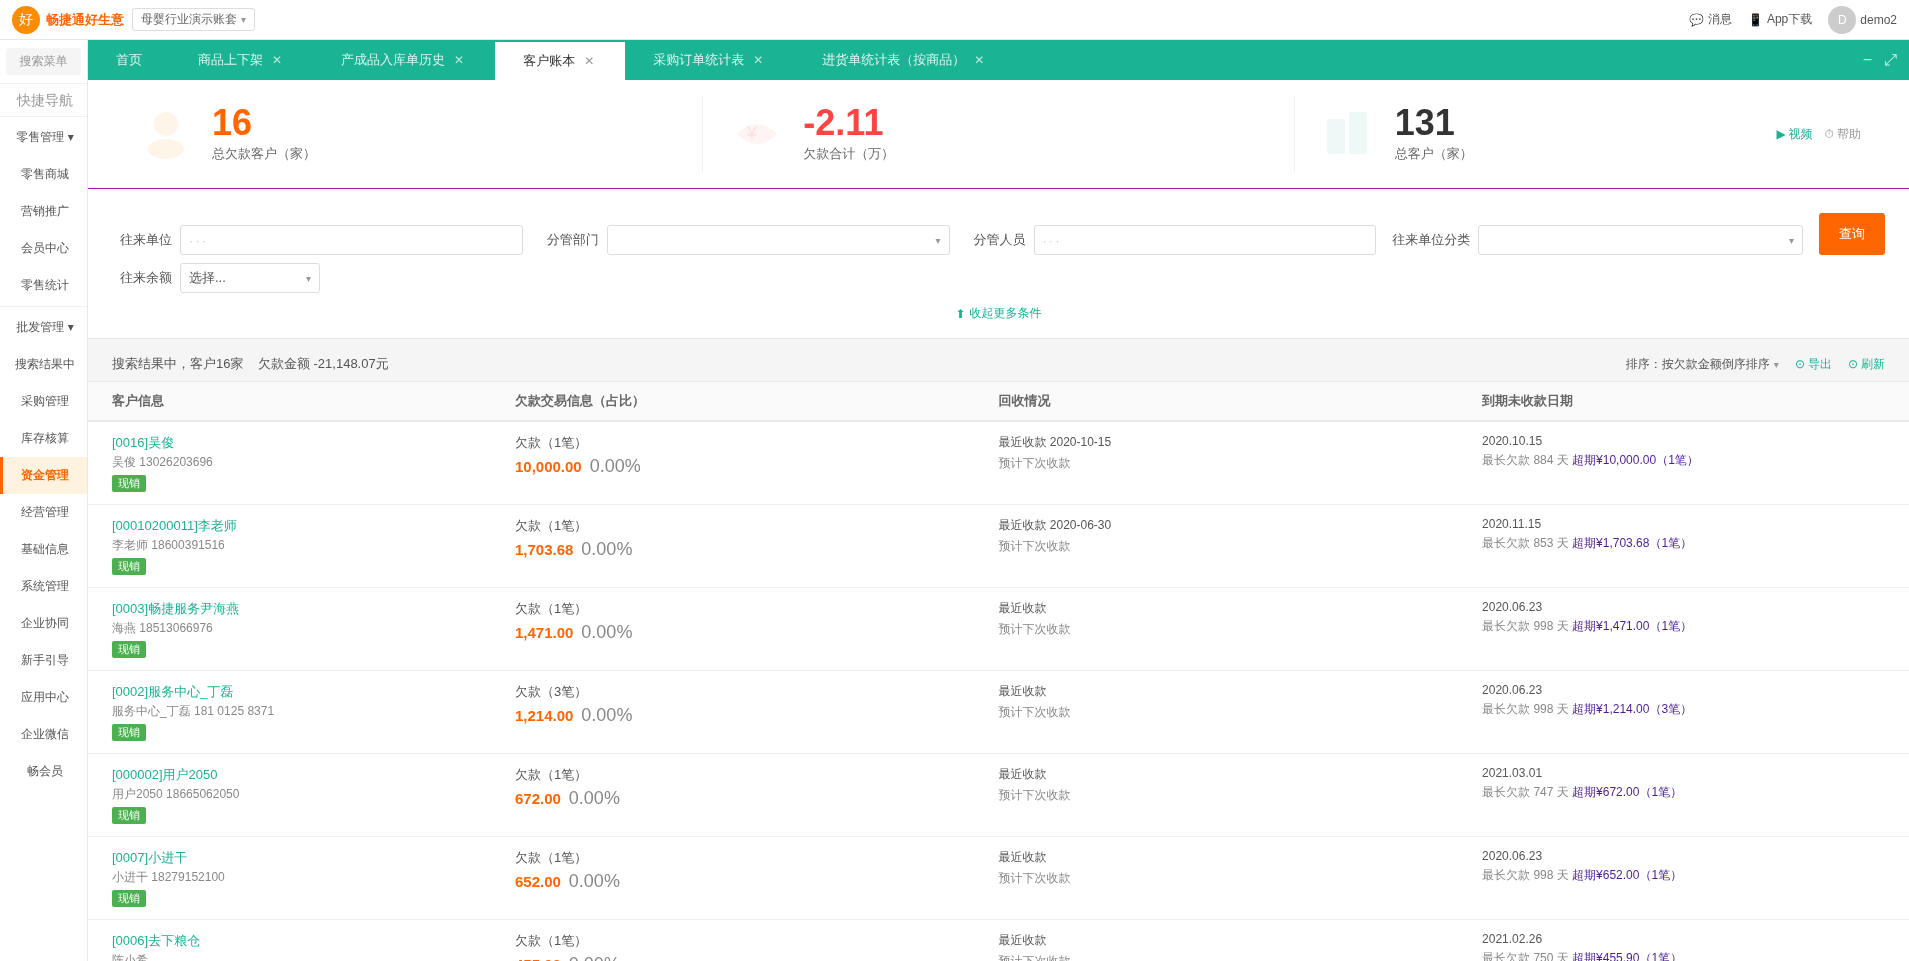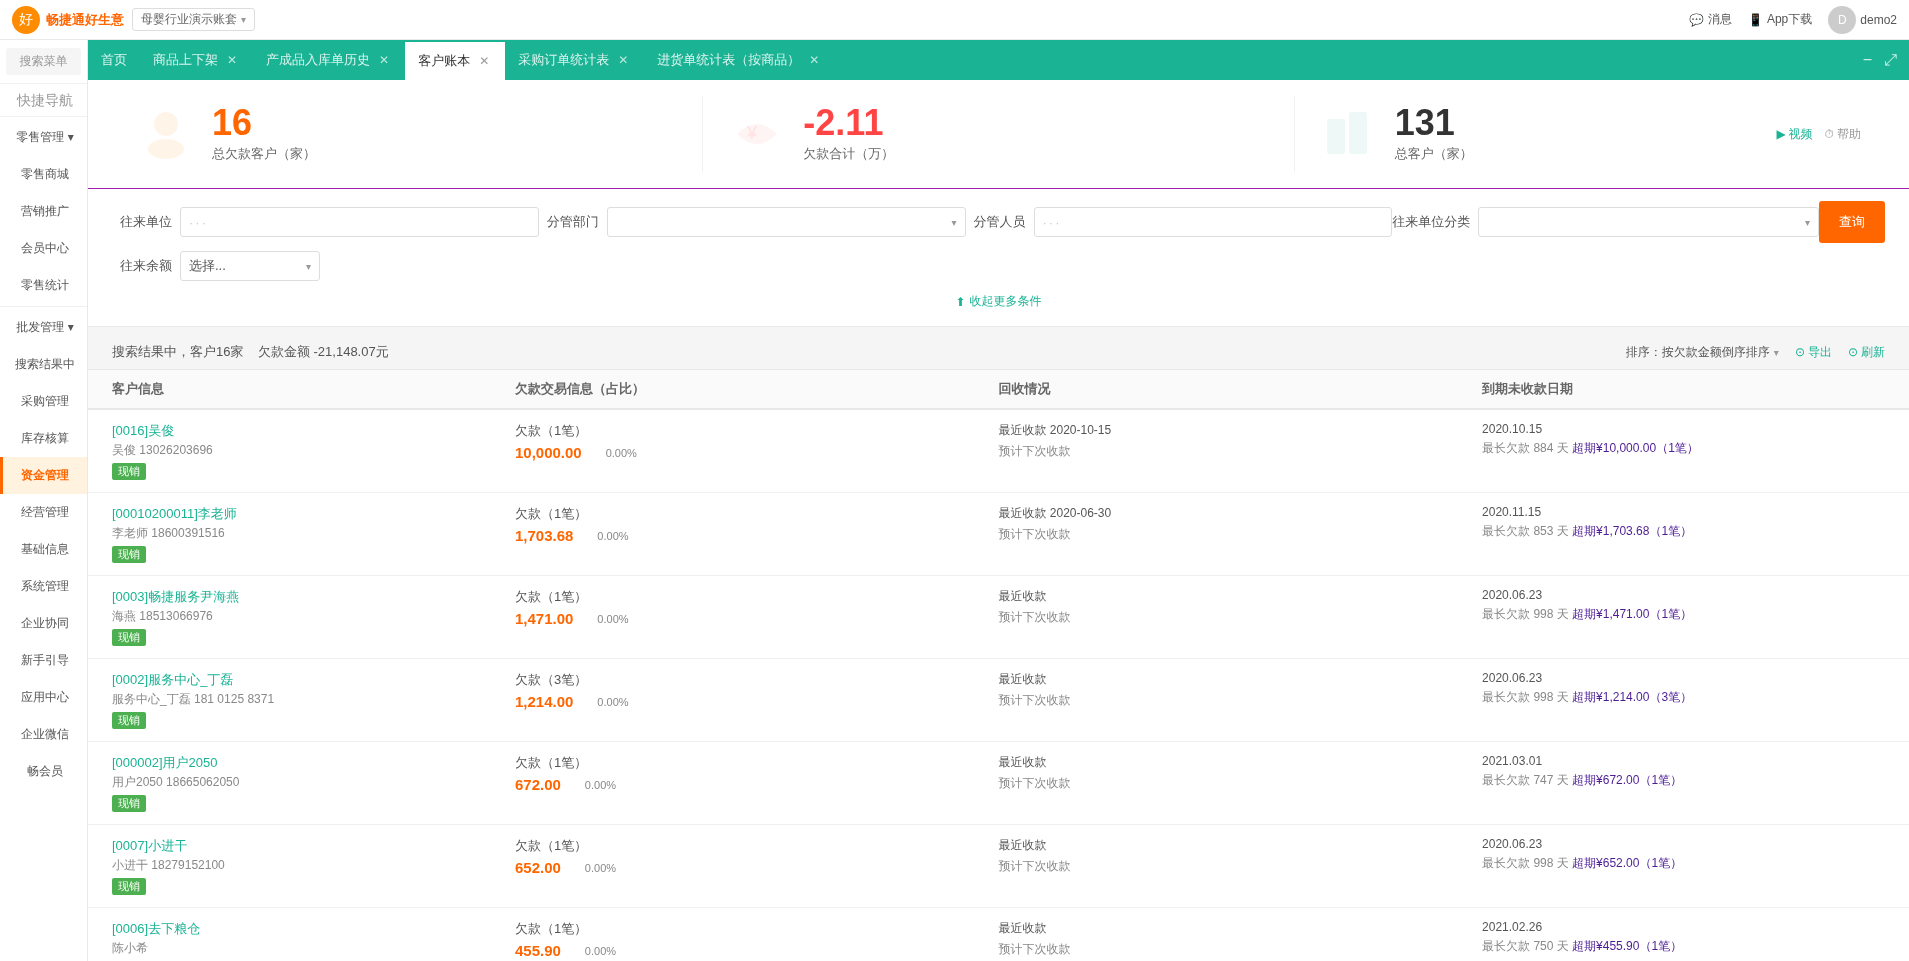--- a/index.html
+++ b/index.html
@@ -26,21 +26,21 @@
     .sidebar-search-btn { width: 100%; background: #f5f5f5; border: none; border-radius: 3px; padding: 5px; font-size: 12px; color: #999; cursor: pointer; text-align: center; }
     .sidebar-nav-item { padding: 10px 6px; text-align: center; cursor: pointer; font-size: 12px; color: #555; border-left: 3px solid transparent; }
     .sidebar-nav-item.active { background: #fff3e0; color: #ff6600; border-left-color: #ff6600; font-weight: bold; }
     .sidebar-divider { height: 1px; background: #f0f0f0; margin: 2px 0; }
 
     
     .content-area { flex: 1; display: flex; flex-direction: column; overflow: hidden; }
 
     
     .tab-bar { height: 40px; background: #1ab394; display: flex; align-items: stretch; flex-shrink: 0; }
-    .tab-item { display: flex; align-items: center; padding: 0 13px; color: rgba(255,255,255,0.85); font-size: 13px; cursor: pointer; gap: 6px; position: relative; white-space: nowrap; }
+    .tab-item { display: flex; align-items: center; padding: 0 28px; color: rgba(255,255,255,0.85); font-size: 13px; cursor: pointer; gap: 6px; position: relative; white-space: nowrap; }
     .tab-item.active { background: #fff; color: #333; border-top: 2px solid #1ab394; }
     .tab-close { color: rgba(255,255,255,0.7); font-size: 12px; padding: 1px 3px; border-radius: 2px; }
     .tab-item.active .tab-close { color: #999; }
     .tab-spacer { flex: 1; }
     .tab-action-btns { display: flex; align-items: center; padding: 0 8px; gap: 4px; }
     .tab-action-btn { color: rgba(255,255,255,0.8); font-size: 16px; cursor: pointer; padding: 2px 4px; }
 
     
     .page-content { flex: 1; overflow-y: auto; padding: 0; background: #f5f5f5; }
 
@@ -54,21 +54,21 @@
     .stat-value { font-size: 36px; font-weight: bold; color: #ff6600; line-height: 1; }
     .stat-value.negative { color: #ff4444; }
     .stat-value.dark { color: #333; }
     .stat-label { font-size: 13px; color: #666; }
     .stat-card-right { display: flex; align-items: flex-start; justify-content: flex-end; flex: 1; gap: 12px; }
     .view-link { display: flex; align-items: center; gap: 3px; font-size: 12px; color: #1ab394; cursor: pointer; }
     .help-link { display: flex; align-items: center; gap: 3px; font-size: 12px; color: #999; cursor: pointer; }
 
     
     .filter-area { background: #fff; padding: 12px 24px; border-bottom: 1px solid #e8e8e8; margin-bottom: 8px; }
-    .filter-row { display: flex; align-items: center; margin-bottom: 8px; }
+    .filter-row { display: flex; align-items: flex-end; gap: 16px; margin-bottom: 8px; margin-top: 12px; }
     .filter-item { display: flex; align-items: center; gap: 8px; flex: 1; }
     .filter-label { font-size: 13px; color: #555; white-space: nowrap; min-width: 60px; text-align: right; }
     .filter-input { flex: 1; height: 30px; border: 1px solid #ddd; border-radius: 3px; padding: 0 8px; font-size: 13px; display: flex; align-items: center; justify-content: space-between; color: #999; cursor: pointer; position: relative; }
     .filter-input .dots { color: #ccc; letter-spacing: 2px; }
     .filter-select { flex: 1; height: 30px; border: 1px solid #ddd; border-radius: 3px; padding: 0 8px; font-size: 13px; display: flex; align-items: center; justify-content: space-between; color: #555; cursor: pointer; }
     .filter-row-2 { display: flex; align-items: center; gap: 16px; margin-bottom: 8px; }
     .search-btn { background: #ff6600; color: #fff; border: none; border-radius: 3px; padding: 6px 20px; font-size: 13px; cursor: pointer; height: 42px; }
     .collapse-row { text-align: center; padding: 4px 0; }
     .collapse-btn { background: none; border: none; color: #1ab394; font-size: 12px; cursor: pointer; display: flex; align-items: center; gap: 4px; margin: 0 auto; }
 
@@ -90,21 +90,21 @@
     .table-row { display: flex; align-items: flex-start; padding: 12px 24px; border-bottom: 1px solid #f0f0f0; background: #fff; }
 
     .customer-info { flex: 2.5; }
     .customer-name { color: #1ab394; font-size: 13px; cursor: pointer; }
     .customer-contact { font-size: 12px; color: #888; margin-top: 2px; }
     .customer-tag { display: inline-block; background: #4caf50; color: #fff; font-size: 11px; padding: 1px 6px; border-radius: 2px; margin-top: 4px; }
 
     .debt-info { flex: 3; }
     .debt-count { font-size: 13px; color: #555; margin-bottom: 4px; }
     .debt-amount { font-size: 15px; color: #ff6600; font-weight: bold; }
-    .debt-ratio { font-size: 11px; color: #888; margin-left: 16px; }
+    .debt-ratio { font-size: 18px; color: #888; margin-left: 0; }
     .debt-row { display: flex; align-items: center; gap: 8px; }
 
     .recovery-info { flex: 3; }
     .recovery-date { font-size: 12px; color: #555; margin-bottom: 4px; }
     .recovery-next { font-size: 12px; color: #888; }
 
     .overdue-info { flex: 2.5; }
     .overdue-date { font-size: 12px; color: #555; margin-bottom: 4px; }
     .overdue-days { font-size: 12px; color: #888; }
     .overdue-link { color: #4c1d95; cursor: pointer; }

